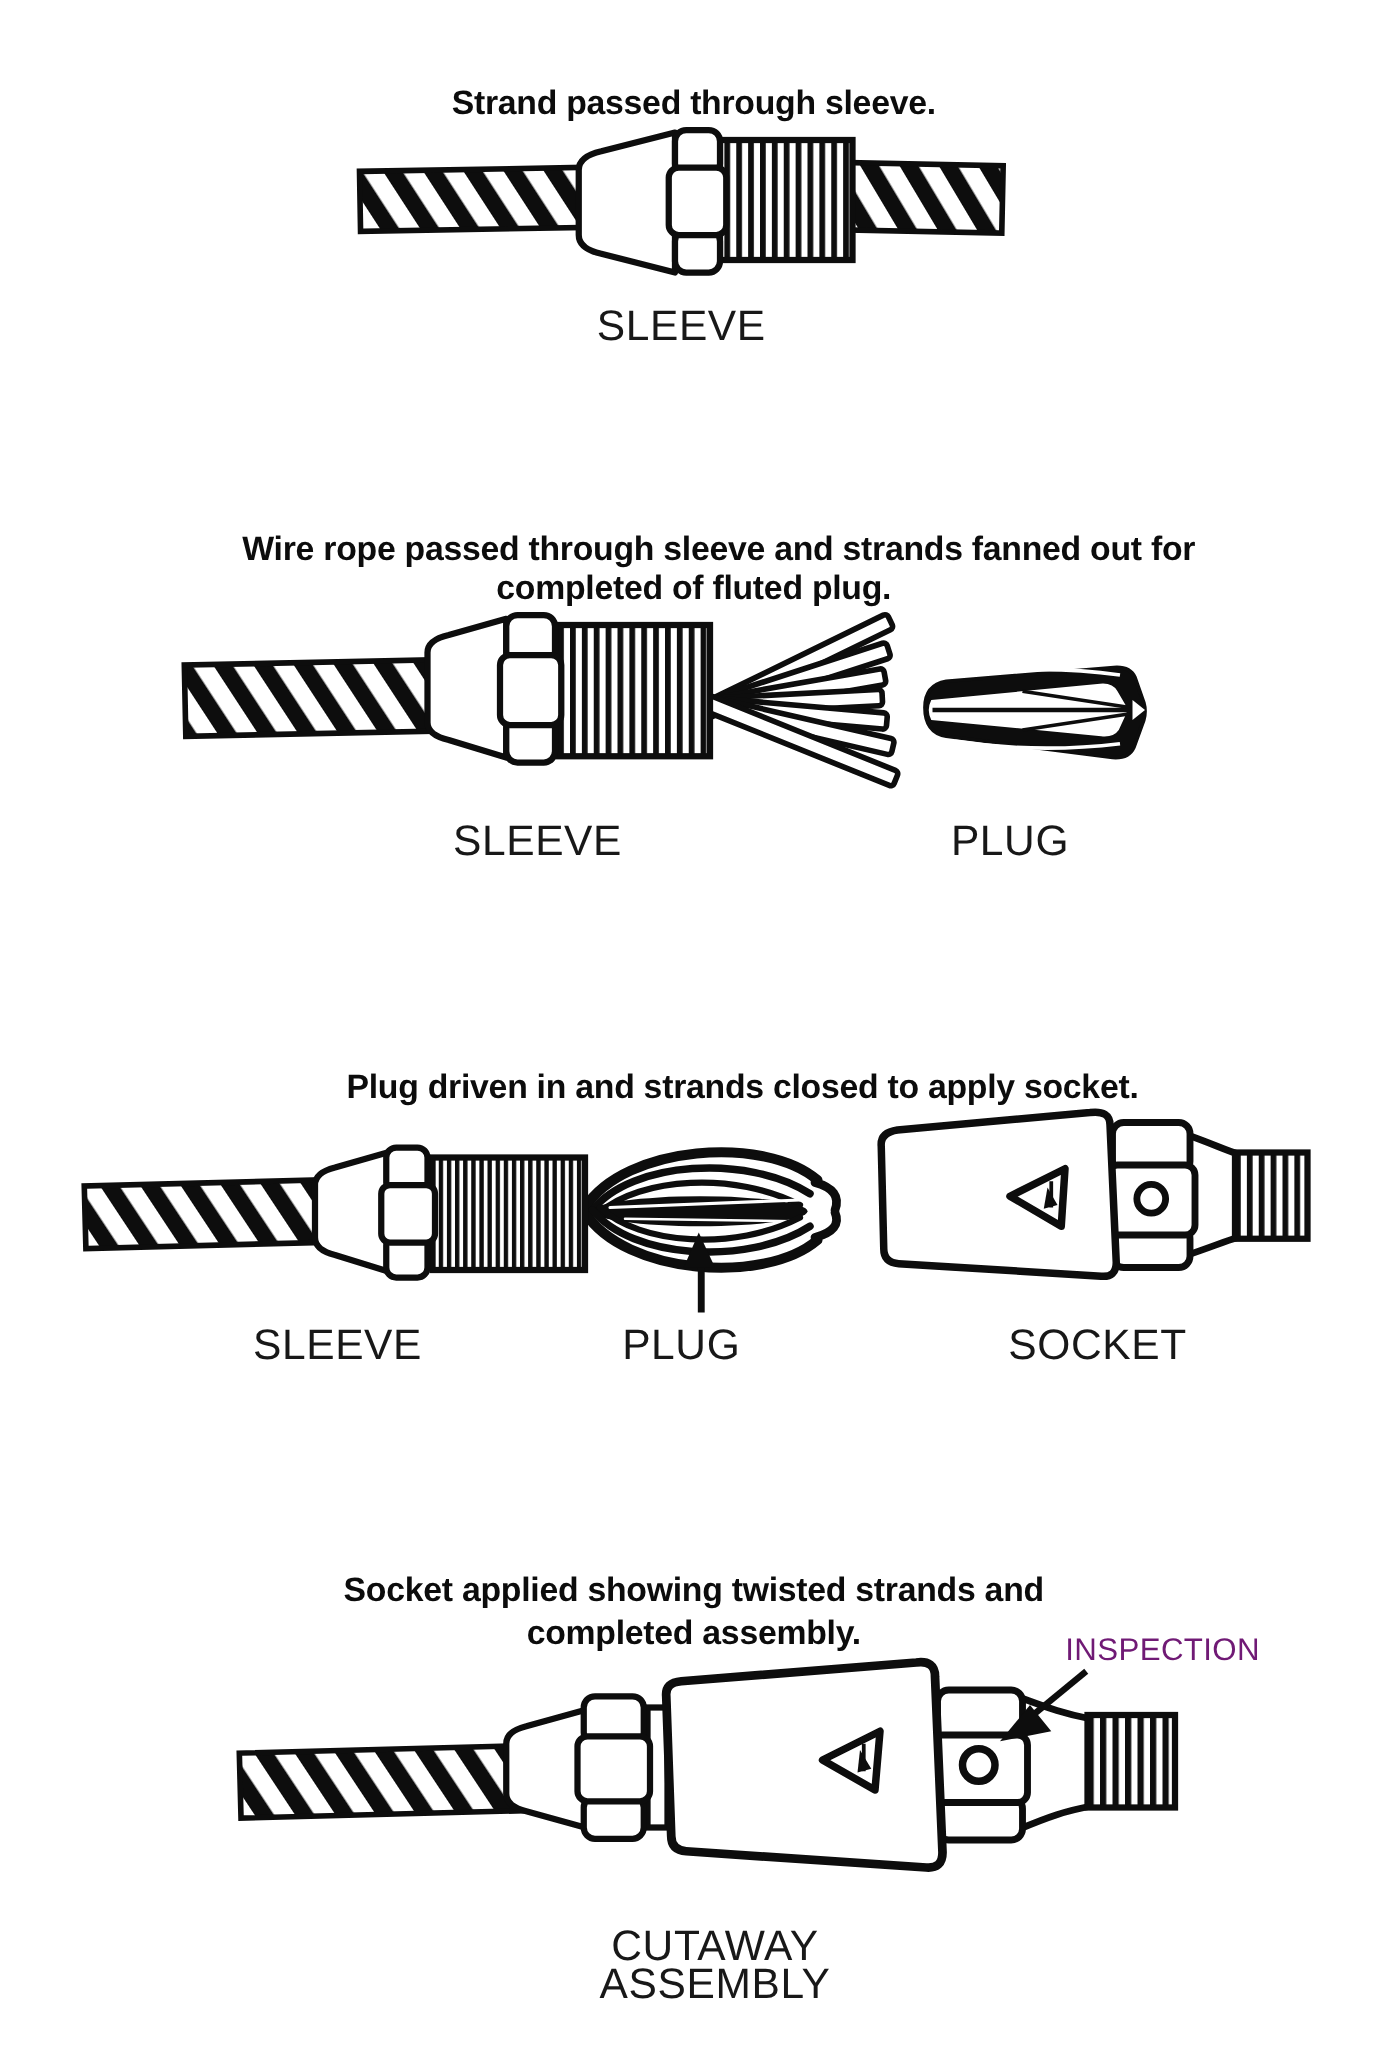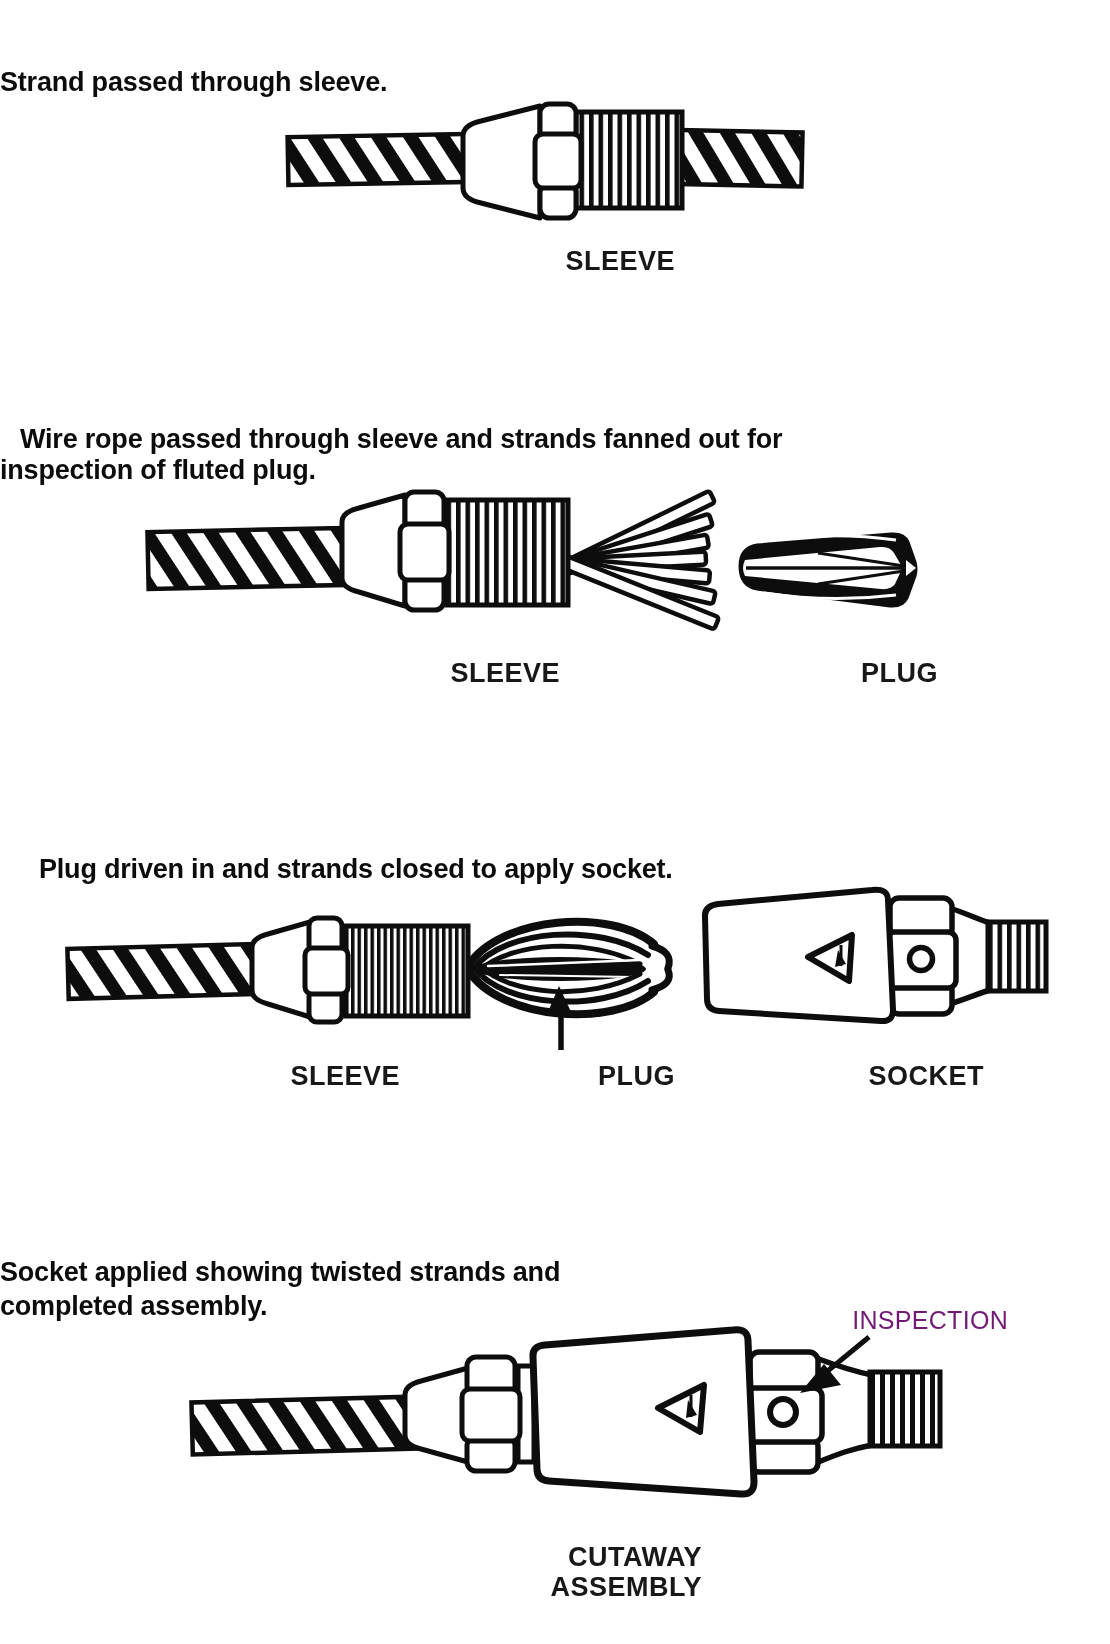--- a/index.html
+++ b/index.html
@@ -1,26 +1,26 @@
 <!DOCTYPE html>
 <html><head>
 <meta charset="utf-8">
 <style>
   html,body{margin:0;padding:0;background:#ffffff;}
   .page{
     position:relative;width:1110px;height:1644px;background:#ffffff;overflow:hidden;
     font-family:"Liberation Sans",sans-serif;color:#0d0d0d;
   }
   .title{
-    position:absolute;left:0;width:1110px;
+    position:absolute;left:0;width:1110px;text-align:center;
     font-weight:bold;font-size:27px;line-height:31px;letter-spacing:-0.2px;color:#0c0c0c;
   }
   .lbl{
-    position:absolute;width:260px;text-align:right;
-    font-weight:700;font-size:27px;line-height:30px;letter-spacing:0.5px;color:#181818;
+    position:absolute;width:260px;text-align:center;
+    font-weight:400;font-size:34px;line-height:30px;letter-spacing:0.5px;color:#181818;
   }
   .callout{
     position:absolute;top:1306px;left:738px;width:270px;text-align:right;
     font-weight:400;font-size:25px;line-height:28px;letter-spacing:0.3px;color:#701a75;
   }
   svg.ill{position:absolute;left:0;}
 </style>
 </head>
 <body>
 
@@ -55,21 +55,21 @@
     <g>
       <rect x="540" y="104" width="36" height="36" rx="9" fill="#ffffff" stroke="#0d0d0d" stroke-width="5"></rect>
       <rect x="540" y="184" width="36" height="34" rx="9" fill="#ffffff" stroke="#0d0d0d" stroke-width="5"></rect>
       <rect x="535" y="134" width="46" height="54" rx="8" fill="#ffffff" stroke="#0d0d0d" stroke-width="5"></rect>
     </g>
   </svg>
 
   <div class="lbl" style="top:246px;left:415px;">SLEEVE</div>
 
   <div class="title" style="top:424px;padding-left:20px;">Wire rope passed through sleeve and strands fanned out for</div>
-  <div class="title" style="top:455px;">inspection of fluted plug.</div>
+  <div class="title" style="top:455px;">completed of fluted plug.</div>
 
   <svg class="ill" style="top:478px;" width="1110" height="172" viewBox="0 478 1110 172">
     <defs>
       <pattern id="ropeB" width="27" height="27" patternUnits="userSpaceOnUse" patternTransform="rotate(-32)">
         <rect width="27" height="27" fill="#ffffff"></rect>
           <rect width="13" height="27" fill="#0d0d0d"></rect>
       </pattern>
       <pattern id="thrB" width="9.5" height="12" patternUnits="userSpaceOnUse">
         <rect width="9.5" height="12" fill="#ffffff"></rect>
           <rect width="4.6" height="12" fill="#0d0d0d"></rect>
@@ -181,21 +181,21 @@
       <g>
         <path d="M808,957 L852,935 L849,981 Z" fill="#ffffff" stroke="#0d0d0d" stroke-width="6" stroke-linejoin="round"></path>
         <path d="M838,950 L846,964 L835,967 Z" fill="#0d0d0d"></path>
         <path d="M841,945 L841,966" stroke="#0d0d0d" stroke-width="3"></path>
       </g>
     </g>
   </svg>
 
   <div class="lbl" style="top:1061px;left:140px;">SLEEVE</div>
   <div class="lbl" style="top:1061px;left:415px;">PLUG</div>
-  <div class="lbl" style="top:1061px;left:724px;">SOCKET</div>
+  <div class="lbl" style="top:1061px;left:748px;">SOCKET</div>
 
   <div class="title" style="top:1291px;">completed assembly.</div>
   <div class="title" style="top:1257px;">Socket applied showing twisted strands and</div>
 
   <div class="callout">
     <div>INSPECTION</div>
   </div>
 
   <svg class="ill" style="top:1325px;" width="1110" height="205" viewBox="0 1325 1110 205">
     <defs>

